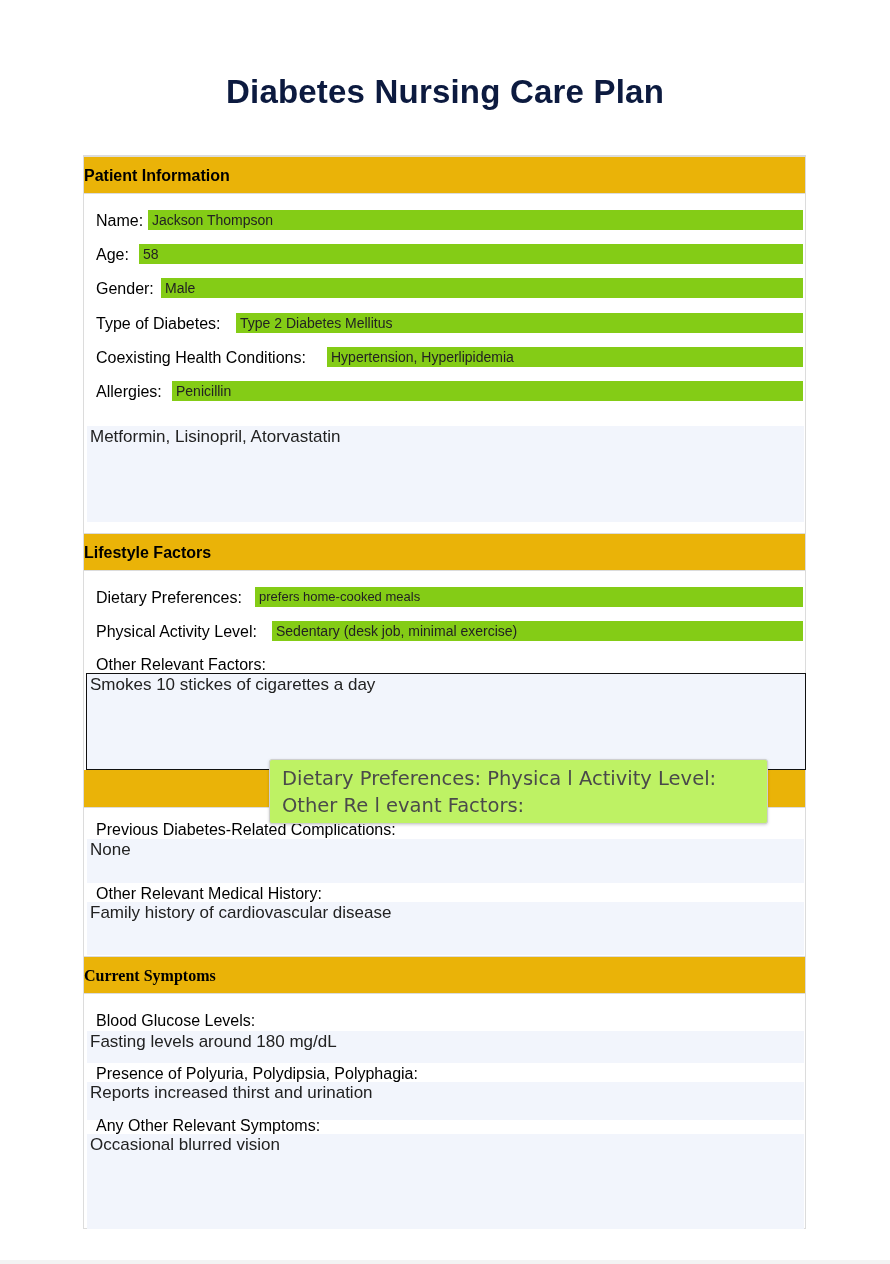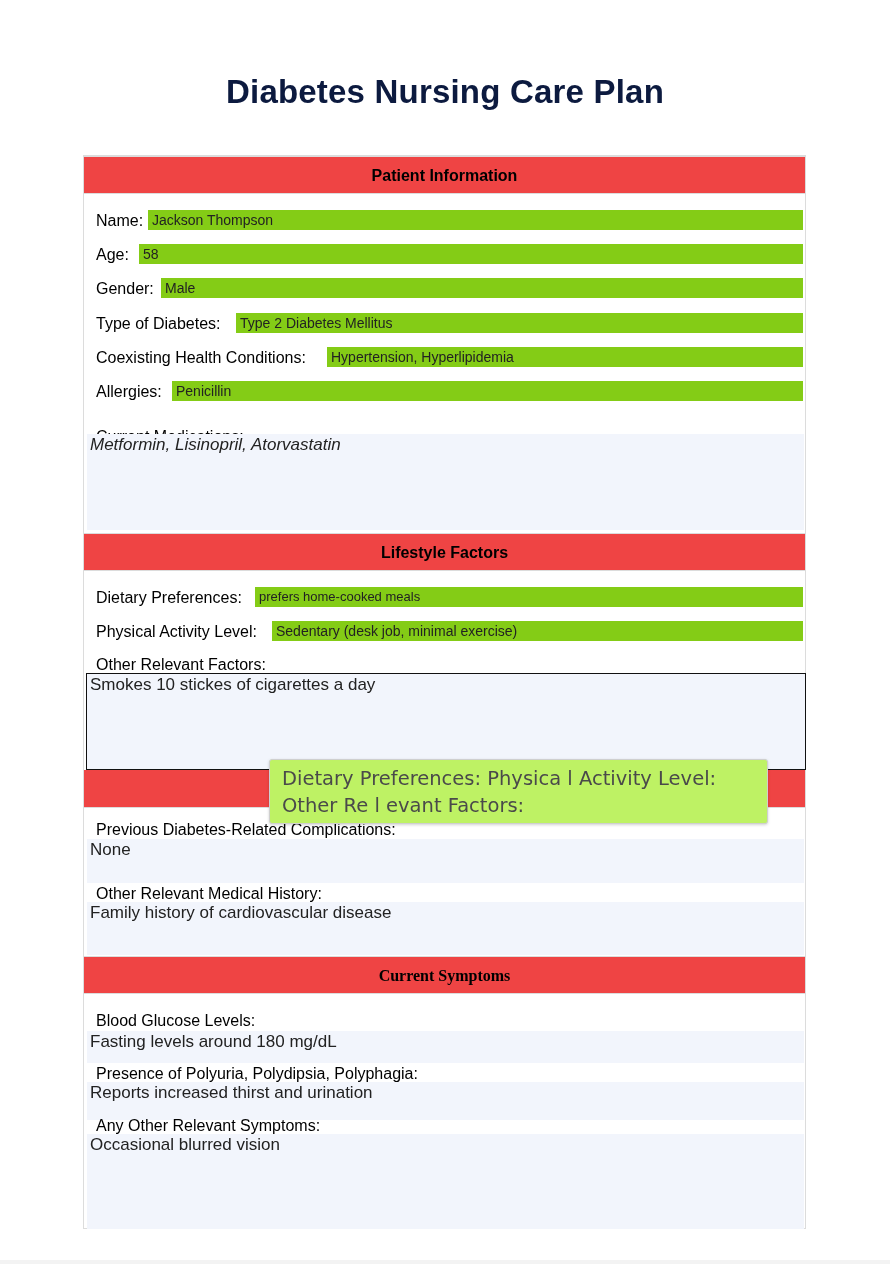--- a/index.html
+++ b/index.html
@@ -14,22 +14,22 @@
     text-align: center; font-size: 33px; font-weight: bold; color: #0c1a3f;
     letter-spacing: 0.2px;
   }
   .form {
     position: absolute; left: 83px; top: 155px; width: 723px; height: 1074px;
     border: 1px solid #dcdcdc; box-sizing: border-box;
   }
   .sec-head {
     position: absolute; left: 0; width: 100%; height: 38px;
     border-top: 1px solid #dcdcdc; border-bottom: 1px solid #dcdcdc;
-    box-sizing: border-box; text-align: center; font-weight: bold; font-size: 16px;
-    line-height: 38px; background: #ef4444;
+    box-sizing: border-box; text-align: left; font-weight: bold; font-size: 16px;
+    line-height: 38px; background: #eab308;
   }
   .row { position: absolute; left: 0; width: 721px; height: 22px; }
   .row .lbl {
     position: absolute; left: 12px; top: 2px; font-size: 16px; white-space: nowrap;
   }
   .row .val {
     position: absolute; top: 0; right: 2px; height: 20px;
     background: #84cc16; font-size: 14px; line-height: 20px;
     padding-left: 4px; color: #222; white-space: nowrap; overflow: hidden;
   }
@@ -79,21 +79,21 @@
   <div class="row" style="top:191px;">
     <span class="lbl">Coexisting Health Conditions:</span>
     <span class="val" style="left:243px;">Hypertension, Hyperlipidemia</span>
   </div>
   <div class="row" style="top:225px;">
     <span class="lbl">Allergies:</span>
     <span class="val" style="left:88px;">Penicillin</span>
   </div>
 
   <div class="blabel" style="top:272px;">Current Medications:</div>
-  <div class="area" style="top:278px; height:96px;font-style:italic;">Metformin, Lisinopril, Atorvastatin</div>
+  <div class="area" style="top:270px; height:96px;">Metformin, Lisinopril, Atorvastatin</div>
 
   <div class="sec-head" style="top:377px;">Lifestyle Factors</div>
 
   <div class="row" style="top:431px;">
     <span class="lbl">Dietary Preferences:</span>
     <span class="val" style="left:171px; font-size:13px;">prefers home-cooked meals</span>
   </div>
   <div class="row" style="top:465px;">
     <span class="lbl">Physical Activity Level:</span>
     <span class="val" style="left:188px;">Sedentary (desk job, minimal exercise)</span>

